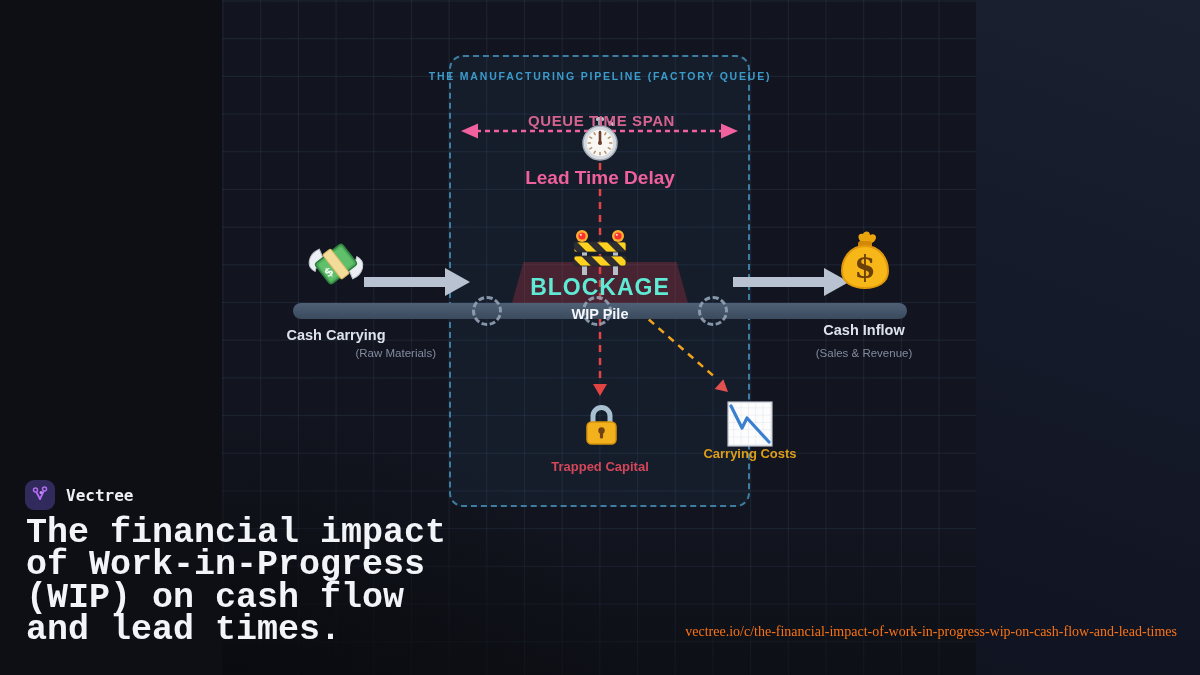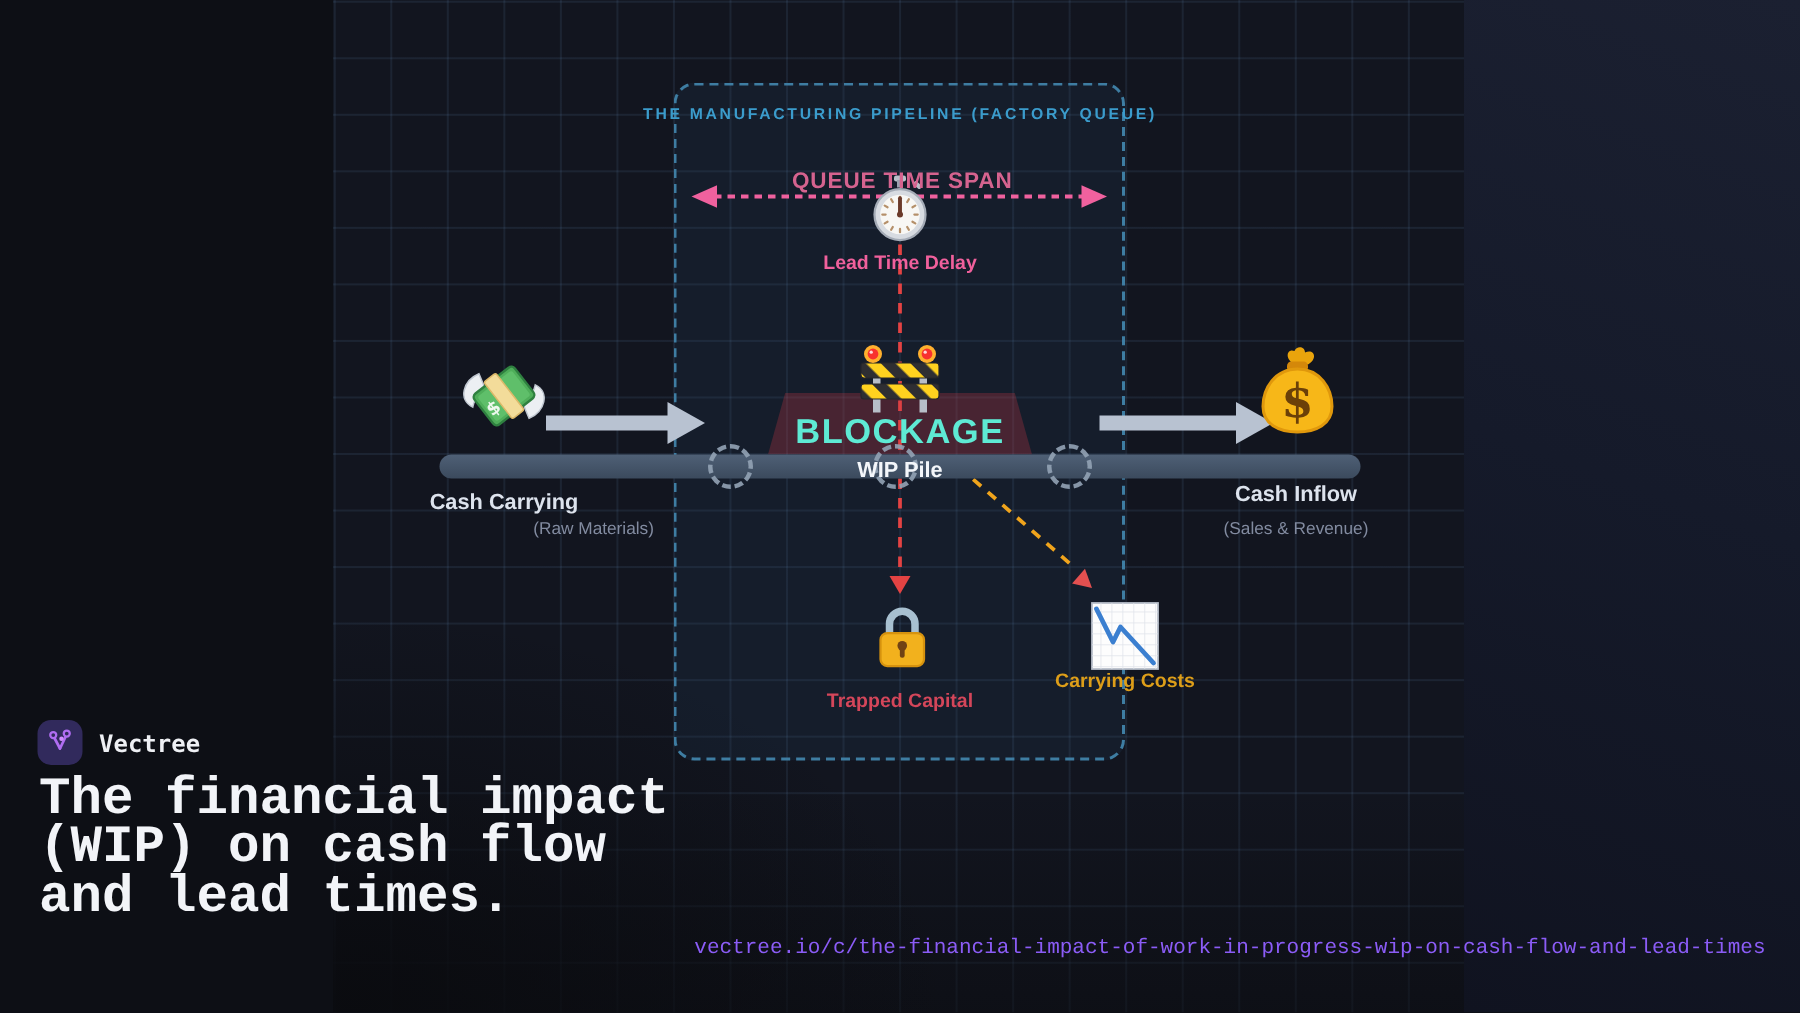--- a/index.html
+++ b/index.html
@@ -16,21 +16,21 @@
   .right-panel{position:absolute;left:976px;top:0;width:224px;height:675px;
     background:linear-gradient(200deg,#1b2031 0%,#151a2a 48%,#101320 100%);}
   
   .pipe-box{position:absolute;left:449px;top:55px;width:297px;height:448px;
     border:2px dashed #3e7da2;border-radius:14px;background:rgba(47,90,130,0.12);}
   .box-label{position:absolute;left:0;right:0;top:70px;text-align:center;white-space:nowrap;
     color:#3b9ccc;font-size:10.5px;font-weight:bold;letter-spacing:1.8px;z-index:6;}
   
   .lbl{position:absolute;text-align:center;white-space:nowrap;z-index:7;}
   .queue-lbl{left:3px;right:0;top:112px;color:#d5638f;font-size:15px;font-weight:bold;letter-spacing:0.6px;}
-  .lead-lbl{left:0;right:0;top:167px;color:#f0609c;font-size:13px;font-weight:bold;}
+  .lead-lbl{left:0;right:0;top:167px;color:#f0609c;font-size:19px;font-weight:bold;}
   .blockage-lbl{left:0;right:0;top:274px;color:#5eead4;font-size:23px;font-weight:bold;letter-spacing:1px;}
   .wip-lbl{left:0;right:0;top:306px;color:#f3f6fa;font-size:14.5px;font-weight:bold;}
   .outflow-lbl{left:236px;width:200px;top:327px;color:#dde3ed;font-size:14.5px;font-weight:bold;}
   .outflow-sub{left:236px;width:200px;top:347px;color:#828ba0;font-size:11.5px;text-align:right;}
   .inflow-lbl{left:764px;width:200px;top:322px;color:#dde3ed;font-size:14.5px;font-weight:bold;}
   .inflow-sub{left:764px;width:200px;top:347px;color:#828ba0;font-size:11.5px;}
   .trapped-lbl{left:500px;width:200px;top:459px;color:#d4465a;font-size:13px;font-weight:bold;}
   .carrying-lbl{left:650px;width:200px;top:446px;color:#dd9e19;font-size:13px;font-weight:bold;}
   
   .trapezoid{position:absolute;left:512px;top:262px;width:176px;height:41px;z-index:5;
@@ -43,22 +43,22 @@
   
   .icon{position:absolute;z-index:6;}
   #connectors{position:absolute;left:0;top:0;z-index:3;pointer-events:none;}
   
   .logo{position:absolute;left:25px;top:480px;width:30px;height:30px;border-radius:9px;
     background:#312a5c;display:flex;align-items:center;justify-content:center;z-index:8;}
   .brand-name{position:absolute;left:66px;top:486px;color:#eef0f4;font-weight:bold;font-size:16px;
     font-family:"DejaVu Sans Mono",monospace;z-index:8;}
   .headline{position:absolute;left:26px;top:517px;color:#f2f4f8;font-weight:bold;font-size:35px;
     line-height:32.4px;font-family:Liberation Mono, monospace;z-index:8;}
-  .footer-url{position:absolute;right:23px;top:624px;color:#8b5cf6;font-size:14px;
-    font-family:Liberation Mono, monospace;z-index:8;}
+  .footer-url{position:absolute;right:23px;top:624px;color:#f97316;font-size:14px;
+    font-family:Liberation Serif, serif;z-index:8;}
 </style>
 </head>
 <body>
 
 <div id="stage">
 
   <div class="grid-panel"></div>
   <div class="right-panel"></div>
 
   <div class="pipe-box"></div>
@@ -196,19 +196,20 @@
       </g>
       <circle cx="5.5" cy="5" r="2" fill="#312a5c" stroke="#b06df2" stroke-width="1.5"></circle>
       <circle cx="14.5" cy="4" r="2" fill="#312a5c" stroke="#b06df2" stroke-width="1.5"></circle>
       <circle cx="11" cy="7.5" r="1.5" fill="#d18cff"></circle>
     </svg>
   </div>
   <div class="brand-name">Vectree</div>
 
   <div class="headline">
     <div>The financial impact</div>
+    <div>of Work-in-Progress</div>
     <div>(WIP) on cash flow</div>
     <div>and lead times.</div>
   </div>
 
   <div class="footer-url">vectree.io/c/the-financial-impact-of-work-in-progress-wip-on-cash-flow-and-lead-times</div>
 
 </div>
 
 </body></html>

